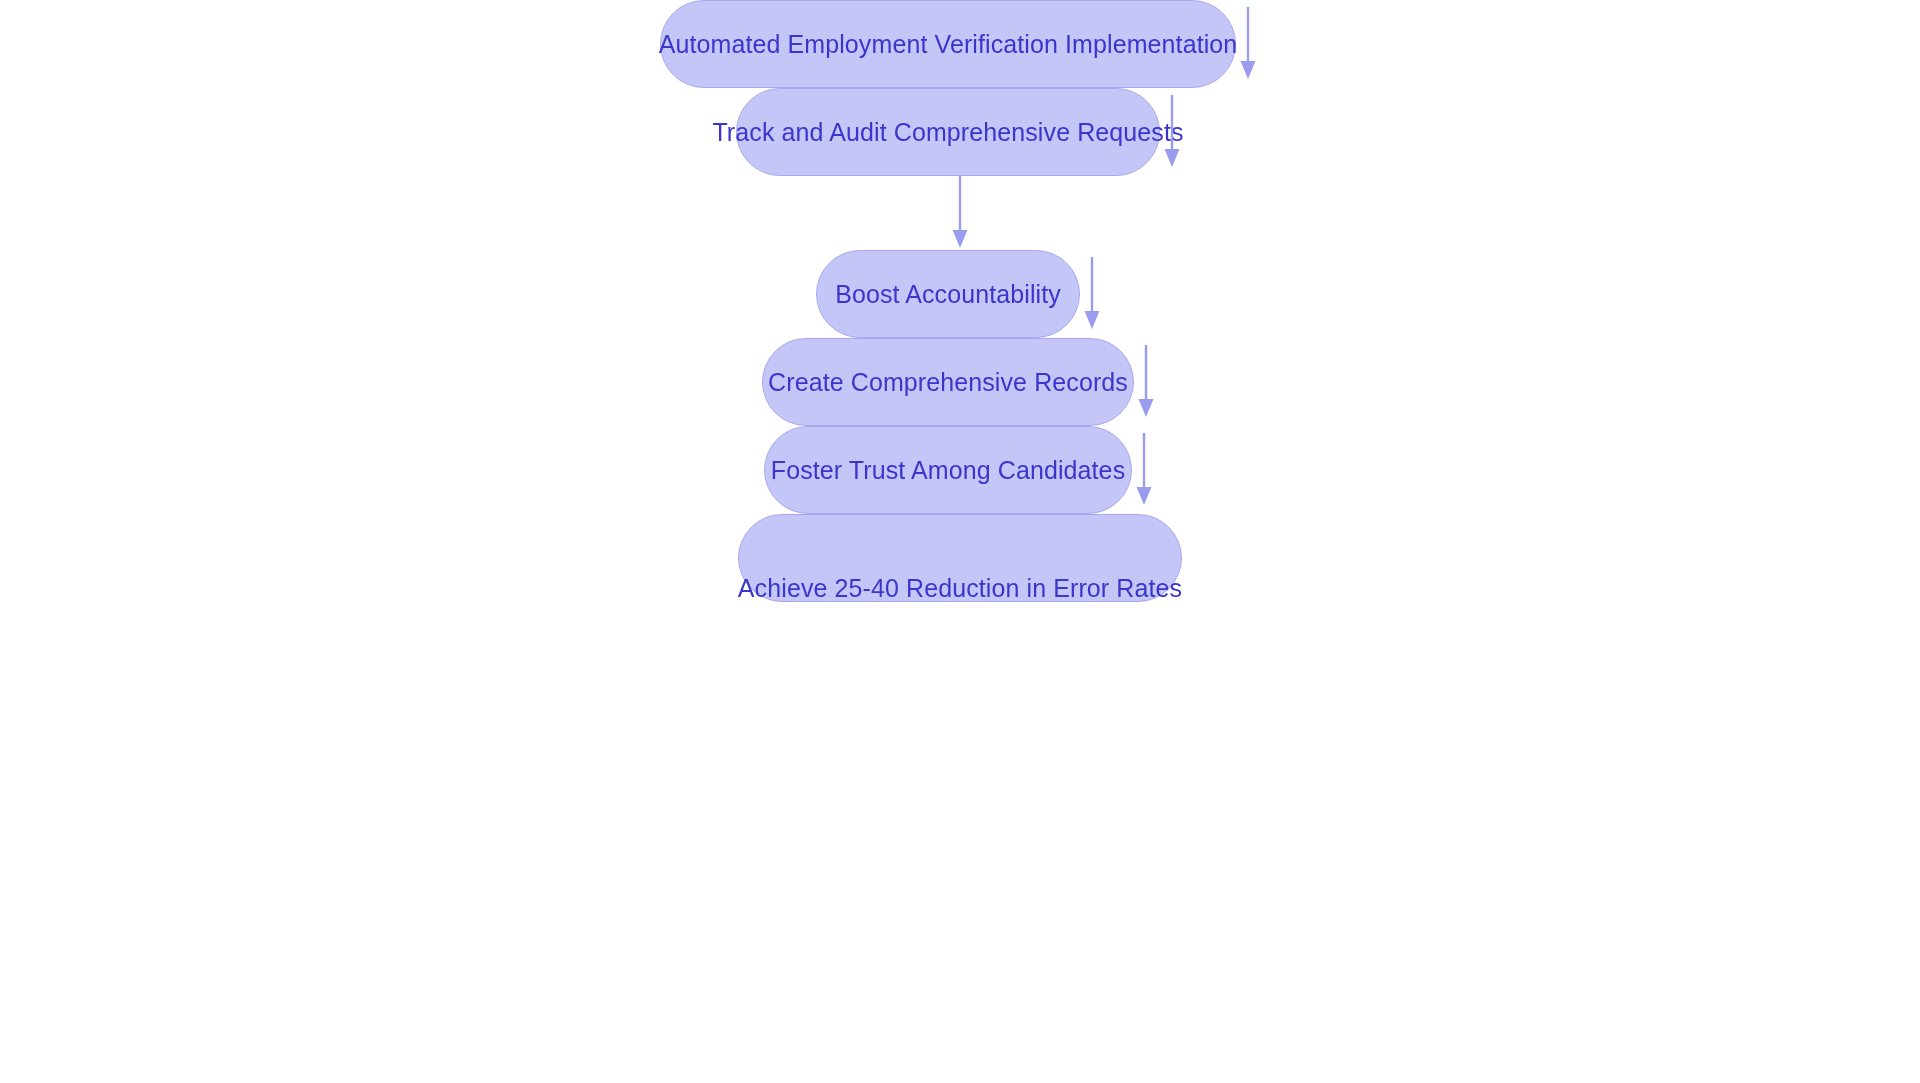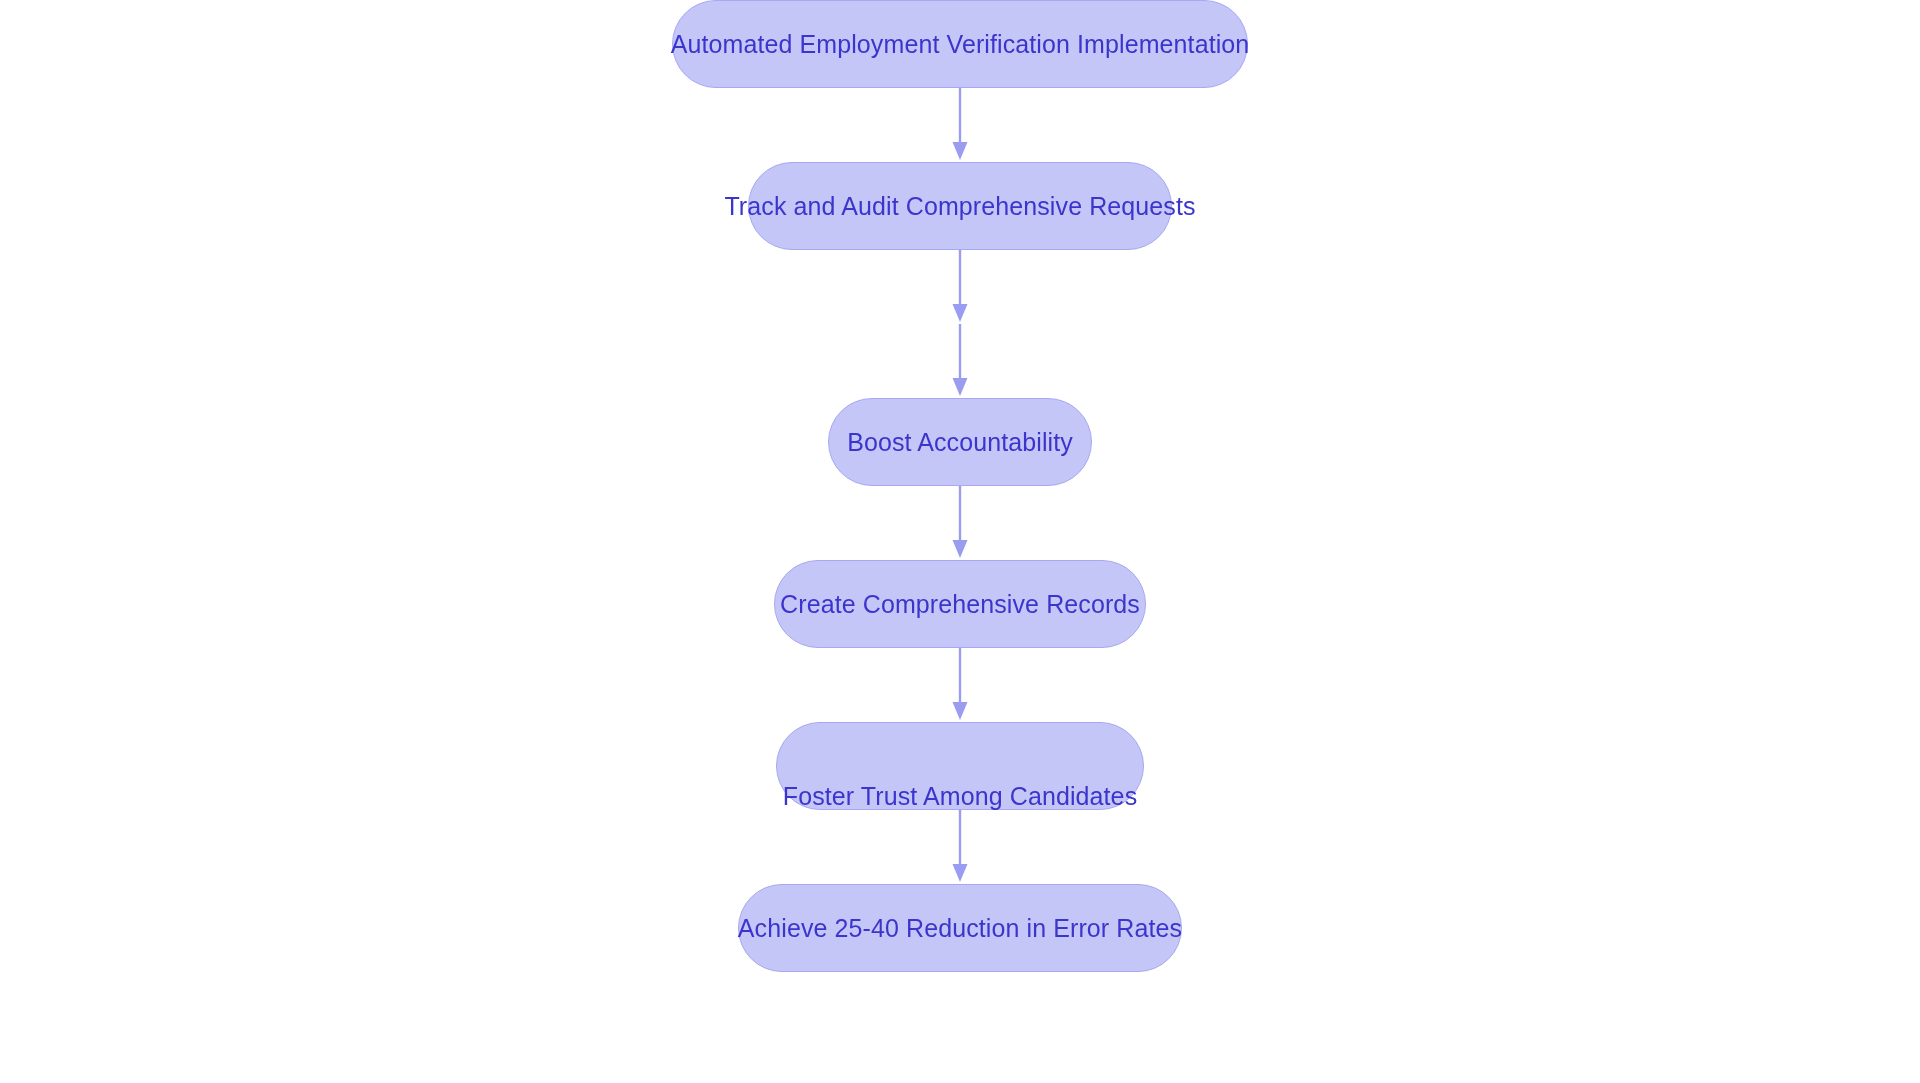--- a/index.html
+++ b/index.html
@@ -28,21 +28,21 @@
     width: 1920px;
     height: 1083px;
     display: flex;
     flex-direction: column;
     align-items: center;
     justify-content: flex-start;
   }
 
   .flow-step {
     display: flex;
-    flex-direction: column;
+    flex-direction: row;
     align-items: center;
   }
 
   .node {
     box-sizing: border-box;
     height: 88px;
     border-radius: 44px;
     background: #c5c6f8;
     border: 1.6px solid #a7a8ee;
     display: flex;
@@ -66,22 +66,22 @@
     height: 74px;
     display: block;
   }
 
   
   .n0 .node { width: 576px; }
   .n1 .node { width: 424px; }
   .n2 .node { width: 404px; }
   .n3 .node { width: 372px; }
   .n4 .node { width: 264px; }
-  .n5 .node { width: 368px; align-items: flex-end; }
-  .n6 .node { width: 444px; }
+  .n5 .node { width: 368px; }
+  .n6 .node { width: 444px; align-items: flex-end; }
 </style>
 </head>
 <body>
 
 <div id="flowchart-canvas">
   <div class="flow-column">
 
     <div class="flow-step n0">
       <div class="node">
         <span class="node-label">Automated Employment Verification Implementation</span>

